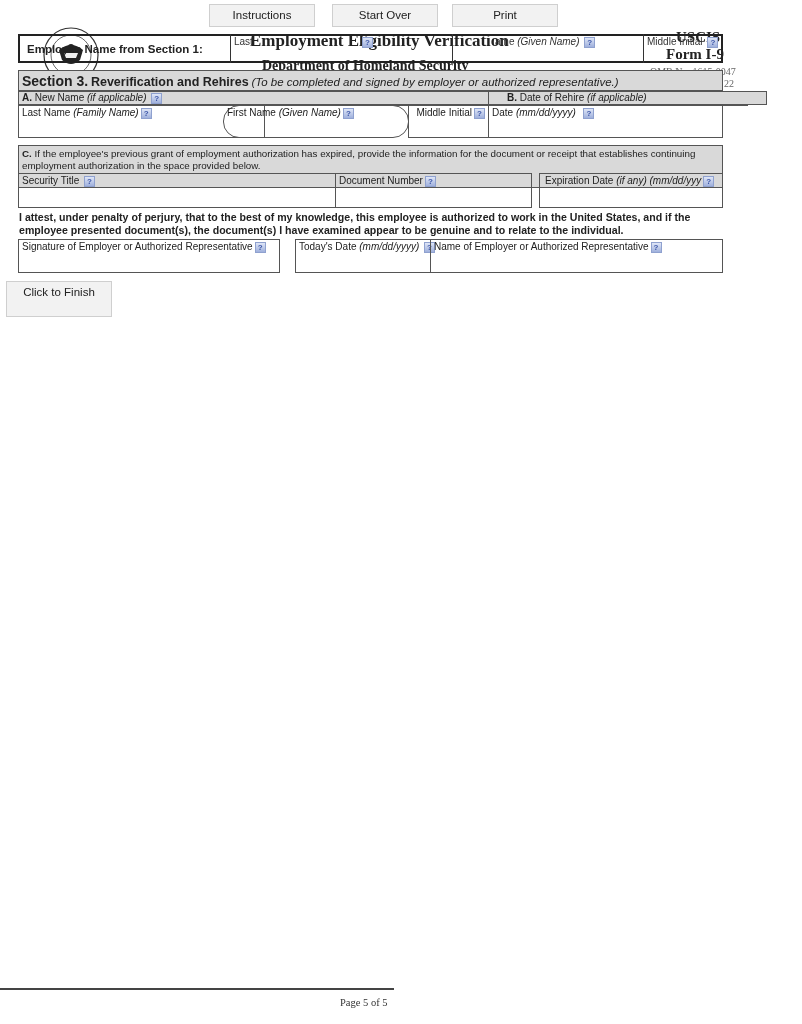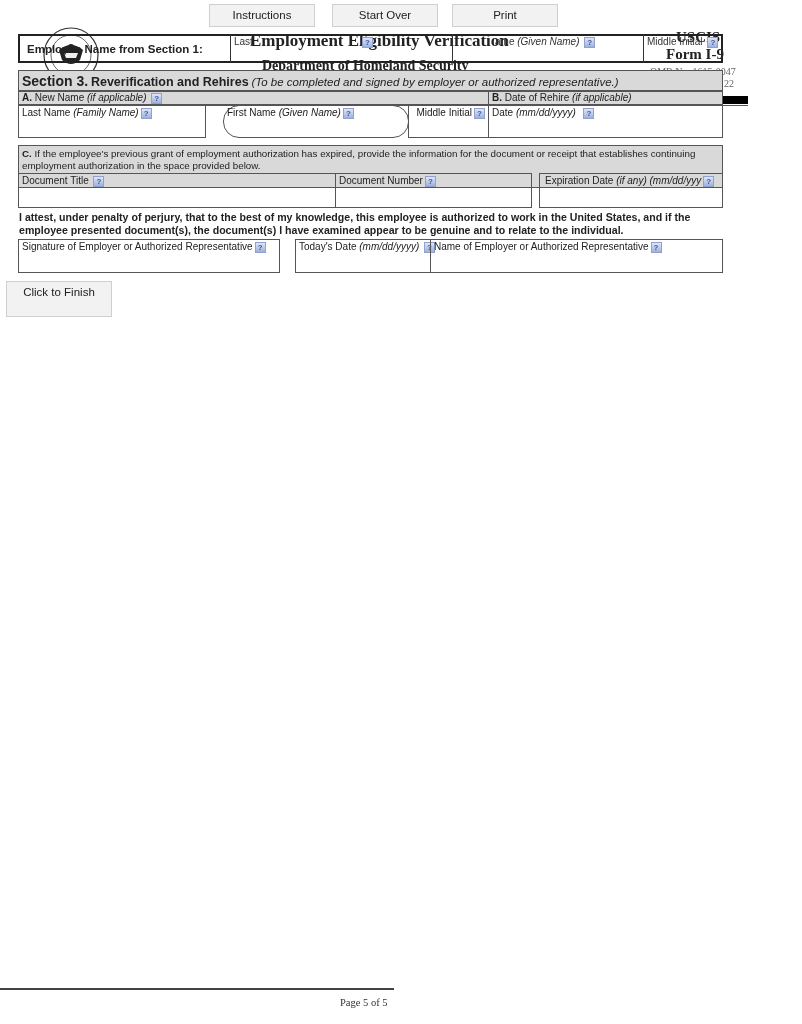--- a/index.html
+++ b/index.html
@@ -65,43 +65,43 @@
 <div class="cell gray b" style="left:18px;top:70px;width:705px;height:21px;padding:2px 3px;white-space:nowrap;">
   <span style="font-size:14px;font-weight:bold;">Section 3.</span>
   <span style="font-size:12.5px;font-weight:bold;">Reverification and Rehires</span>
   <i style="font-size:11.5px;">(To be completed and signed by employer or authorized representative.)</i>
 </div>
 
 <div class="cell gray b" style="left:18px;top:91px;width:471px;height:14px;padding:0 3px;font-size:10px;line-height:12px;white-space:nowrap;">
   <b>A.</b> <span>New Name</span> <i>(if applicable)</i>
   <span class="help">?</span>
 </div>
-<div class="cell gray b" style="left:488px;top:91px;width:235px;height:14px;padding:0 3px;font-size:10px;line-height:12px;white-space:nowrap;">
+<div class="cell gray b" style="left:488px;top:91px;width:279px;height:14px;padding:0 18px;font-size:10px;line-height:12px;white-space:nowrap;">
   <b>B.</b> <span>Date of Rehire</span> <i>(if applicable)</i>
 </div>
 <div class="abs" style="left:18px;top:105px;width:730px;height:1px;background:#555;"></div>
 
-<div class="cell b" style="left:18px;top:105px;width:188px;height:33px;white-space:nowrap;">
+<div class="cell b" style="left:18px;top:105px;width:247px;height:33px;white-space:nowrap;">
   <span>Last Name</span> <i>(Family Name)</i><span class="help">?</span>
 </div>
 <div class="cell b" style="left:223px;top:105px;width:186px;height:33px;white-space:nowrap;border-radius:16px;">
   <span>First Name</span> <i>(Given Name)</i><span class="help">?</span>
 </div>
 <div class="cell b" style="left:408px;top:105px;width:81px;height:33px;white-space:nowrap;text-align:right;">
   <span>Middle Initial</span><span class="help">?</span>
 </div>
 <div class="cell b" style="left:488px;top:105px;width:235px;height:33px;white-space:nowrap;">
   <span>Date</span> <i>(mm/dd/yyyy)</i> &nbsp;<span class="help">?</span>
 </div>
 
 <div class="cell gray b" style="left:18px;top:145px;width:705px;height:43px;font-size:9.8px;line-height:12px;padding:2px 3px;">
   <b>C.</b> <span>If the employee's previous grant of employment authorization has expired, provide the information for the document or receipt that establishes continuing employment authorization in the space provided below.</span>
 </div>
 <div class="cell b" style="left:18px;top:173px;width:318px;height:35px;white-space:nowrap;">
-  <span>Document Title</span> <span class="help">?</span>
+  <span>Security Title</span> <span class="help">?</span>
 </div>
 <div class="cell b" style="left:335px;top:173px;width:197px;height:35px;white-space:nowrap;">
   <span>Document Number</span><span class="help">?</span>
 </div>
 <div class="cell b" style="left:539px;top:173px;width:184px;height:35px;white-space:nowrap;overflow:hidden;padding-left:5px;">
   <span>Expiration Date</span> <i>(if any) (mm/dd/yyy</i><span class="help">?</span>
 </div>
 
 <div class="abs" style="left:19px;top:211px;width:710px;font-size:10.6px;font-weight:bold;line-height:13px;color:#222;">I attest, under penalty of perjury, that to the best of my knowledge, this employee is authorized to work in the United States, and if the employee presented document(s), the document(s) I have examined appear to be genuine and to relate to the individual.</div>
 

